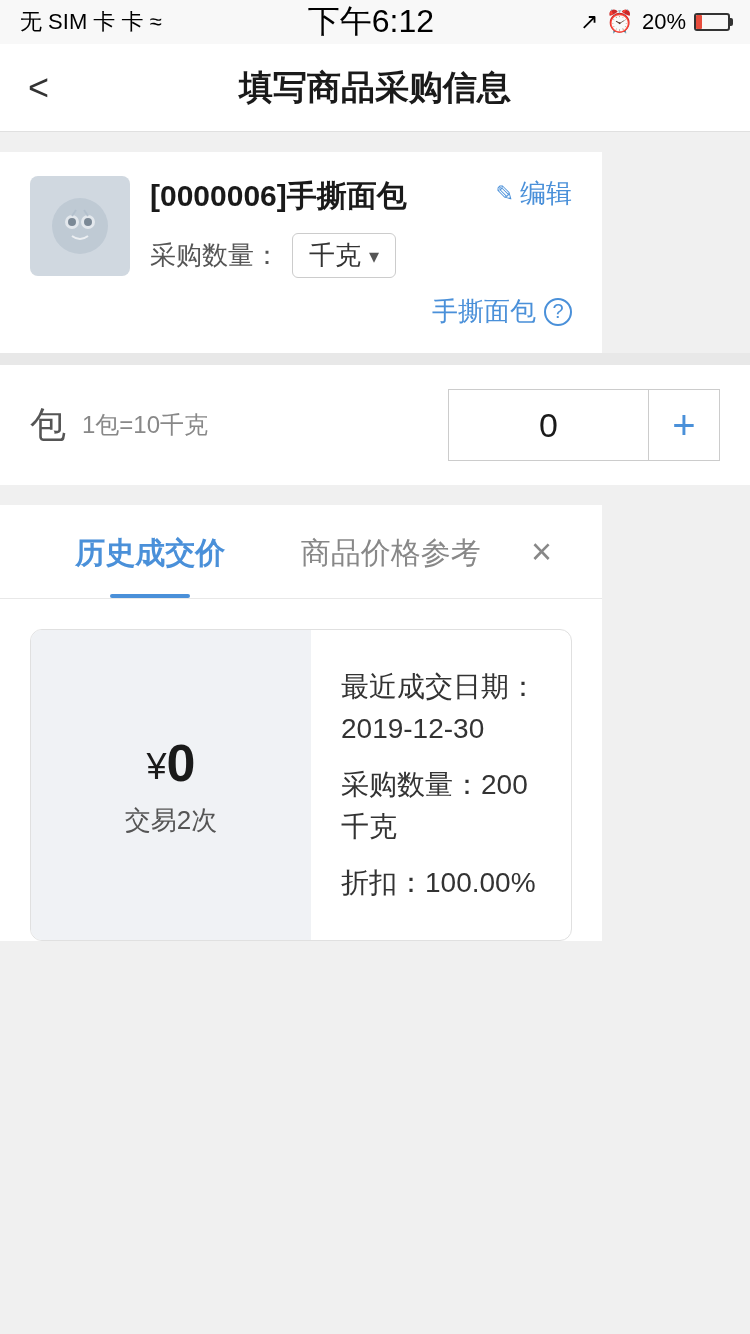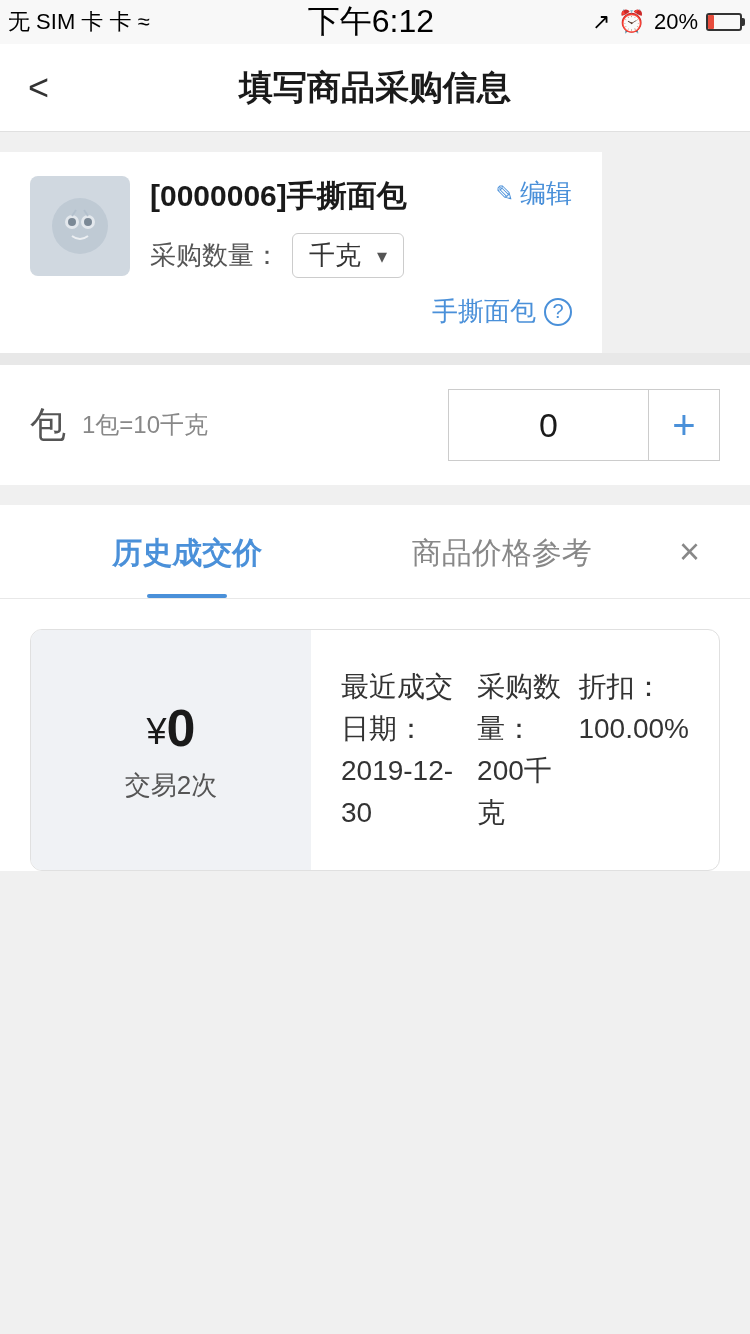--- a/index.html
+++ b/index.html
@@ -13,21 +13,21 @@
     }
 
     
     .status-bar {
       width: 750px;
       height: 44px;
       background: #f8f8f8;
       display: flex;
       align-items: center;
       justify-content: space-between;
-      padding: 0 8px;
+      padding: 0 20px;
       font-size: 24px;
       font-weight: 500;
     }
     .status-left {
       display: flex;
       align-items: center;
       gap: 8px;
       font-size: 22px;
     }
     .status-center {
@@ -148,21 +148,21 @@
       color: #555;
     }
     .unit-dropdown {
       border: 1px solid #ccc;
       border-radius: 6px;
       padding: 4px 16px;
       font-size: 26px;
       color: #333;
       display: flex;
       align-items: center;
-      gap: 16px;
+      gap: 8px;
       cursor: pointer;
     }
     .unit-dropdown-arrow {
       font-size: 20px;
       color: #555;
     }
     .edit-link {
       font-size: 26px;
       color: #4a90d9;
       display: flex;
@@ -254,21 +254,21 @@
       display: flex;
       align-items: center;
       justify-content: center;
       font-size: 40px;
       color: #4a90d9;
       cursor: pointer;
     }
 
     
     .bottom-panel {
-      width: 750px;
+      width: 602px;
       background: #ffffff;
       margin-top: 20px;
     }
 
     
     .tab-row {
       display: flex;
       align-items: center;
       border-bottom: 1px solid #e8e8e8;
       position: relative;
@@ -335,21 +335,21 @@
     }
     .history-trade-count {
       font-size: 26px;
       color: #555;
       margin-top: 10px;
     }
     .history-card-right {
       flex: 1;
       padding: 36px 30px;
       display: flex;
-      flex-direction: row;
+      flex-direction: column;
       justify-content: center;
       gap: 14px;
     }
     .history-detail-row {
       font-size: 28px;
       color: #333;
       line-height: 1.5;
     }
 
     

